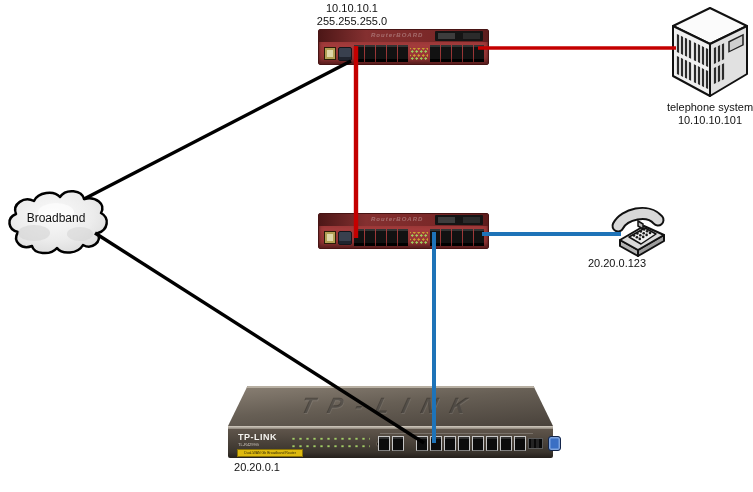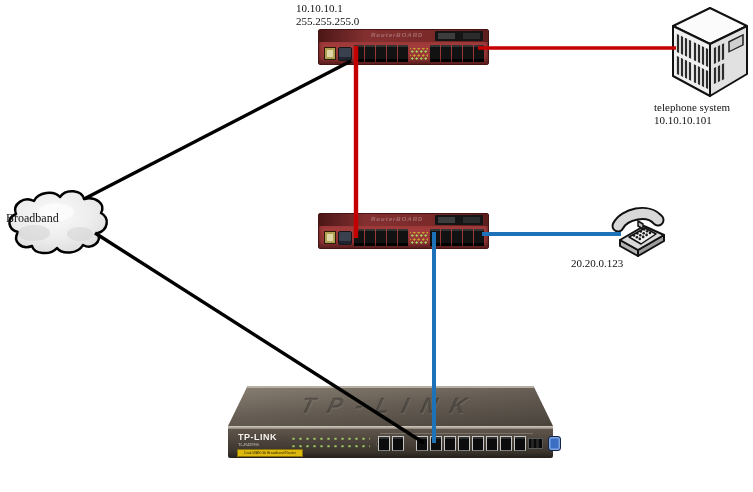--- a/index.html
+++ b/index.html
@@ -3,21 +3,21 @@
 <meta charset="utf-8">
 <style>
   html,body{margin:0;padding:0;background:#fff;}
   #canvas{position:relative;width:753px;height:492px;background:#ffffff;
           font-family:"Liberation Sans",sans-serif;overflow:hidden;}
 
   
   #links{position:absolute;left:0;top:0;z-index:5;pointer-events:none;}
 
   
-  .lbl{position:absolute;z-index:6;color:#111;font-size:11px;line-height:13px;text-align:left;font-family:Liberation Serif, serif;}
+  .lbl{position:absolute;z-index:6;color:#111;font-size:11px;line-height:13px;text-align:center;}
 
   
   .router{position:absolute;width:169px;height:34px;z-index:2;
           background:linear-gradient(#7d2a2a,#a33b3b 45%,#8e3030);
           border:1px solid #471414;border-radius:2px;
           box-shadow:inset 0 -3px 4px rgba(0,0,0,.4), inset 0 2px 2px rgba(0,0,0,.25);}
   .r-top{position:absolute;left:0;top:0;right:0;height:12px;
          background:linear-gradient(90deg,#4d1717,#843030 28%,#7a2828 70%,#5d1d1d);}
   .r-brand{position:absolute;left:52px;top:2px;font-style:italic;font-weight:bold;font-size:6px;
            letter-spacing:1px;color:rgba(255,255,255,.30);}
@@ -234,20 +234,21 @@
         <span class="p"></span>
         <span class="p"></span>
         <span class="p"></span>
         <span class="p"></span>
         <span class="sw-module"></span>
         <span class="sw-console"></span>
       </span>
     </div>
   </div>
   <div class="lbl" style="left:200px;top:461px;width:114px">
+    <div>20.20.0.1</div>
   </div>
 
   <svg id="links" width="753" height="492">
     <line x1="84" y1="199" x2="351" y2="61" stroke-width="3.4" stroke="#000000"></line>
     <line x1="95" y1="233" x2="424" y2="443" stroke-width="3.4" stroke="#000000"></line>
     <line x1="478" y1="48" x2="676" y2="48" stroke-width="3.4" stroke="#c40000"></line>
     <line x1="356" y1="46" x2="356" y2="238" stroke-width="4.4" stroke="#c40000"></line>
     <line x1="482" y1="234" x2="621" y2="234" stroke-width="4" stroke="#1e73b8"></line>
     <line x1="434" y1="232" x2="434" y2="443" stroke-width="4" stroke="#1e73b8"></line>
   </svg>

